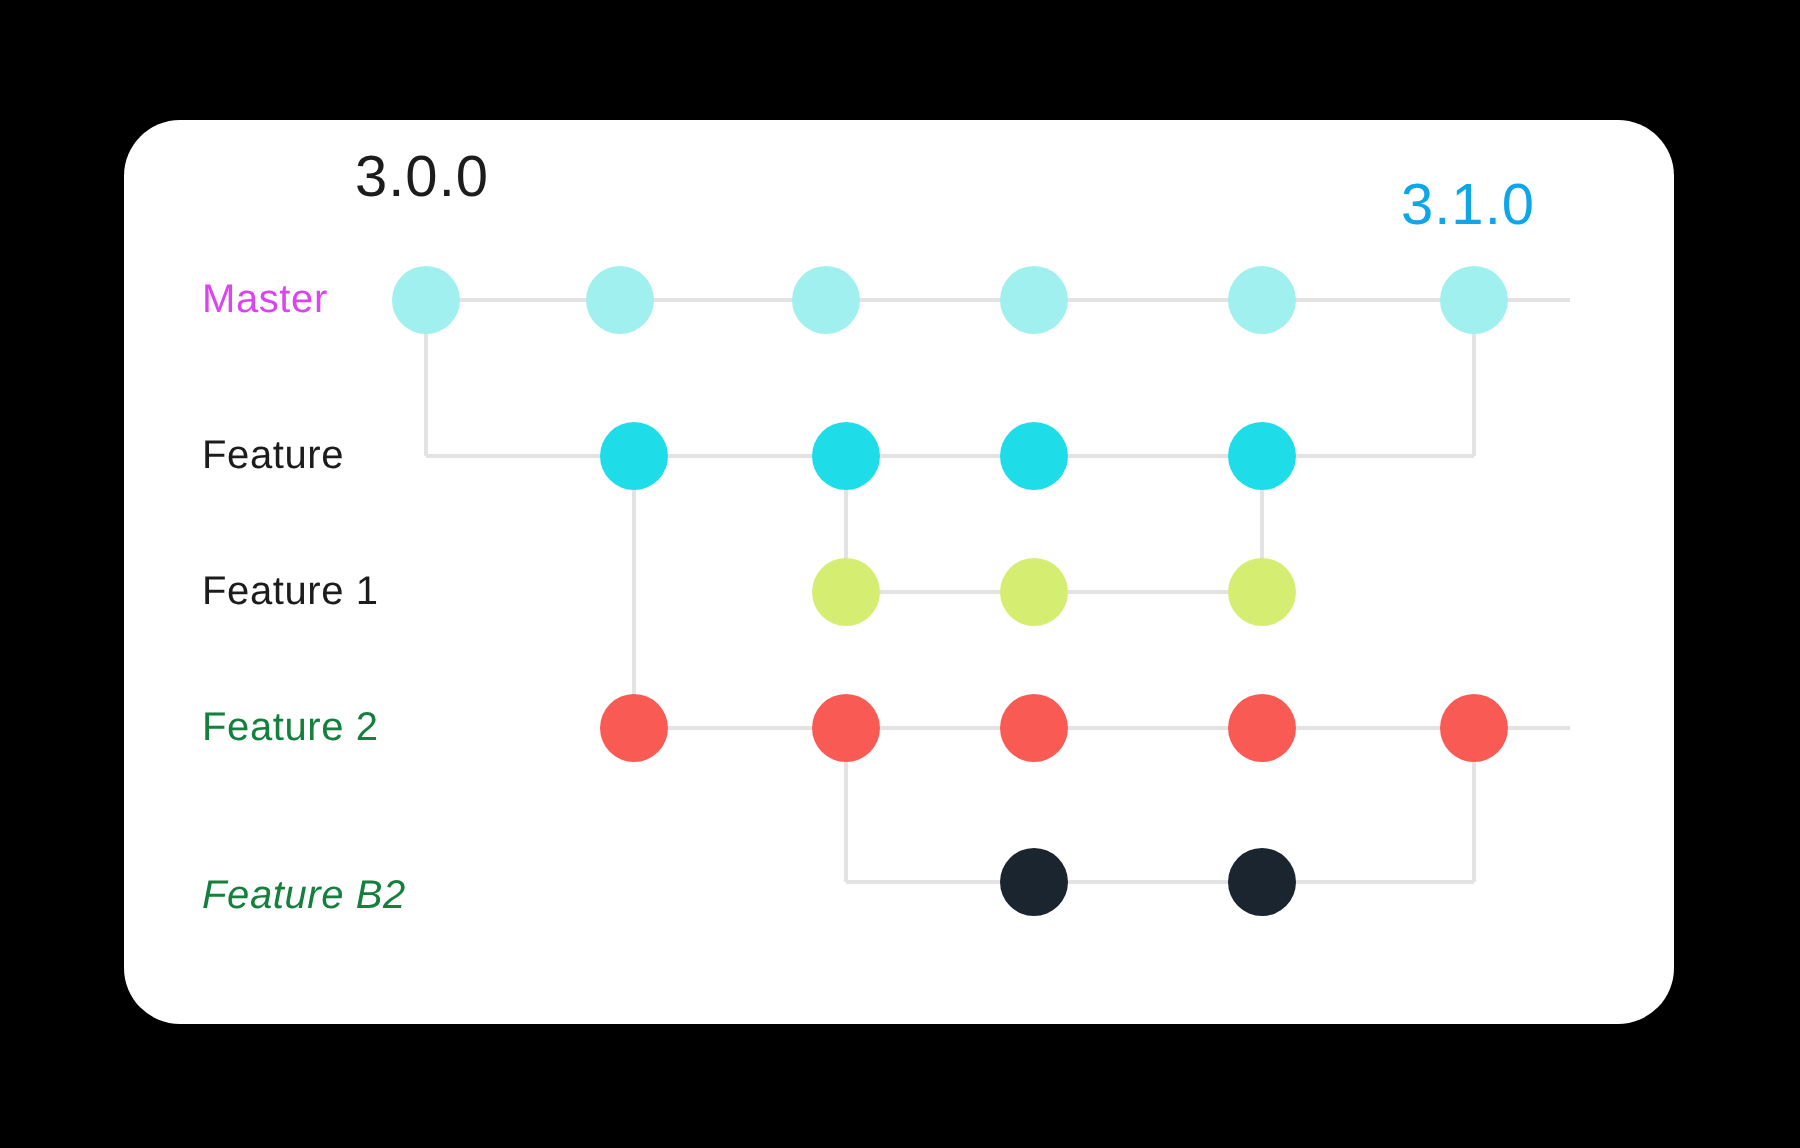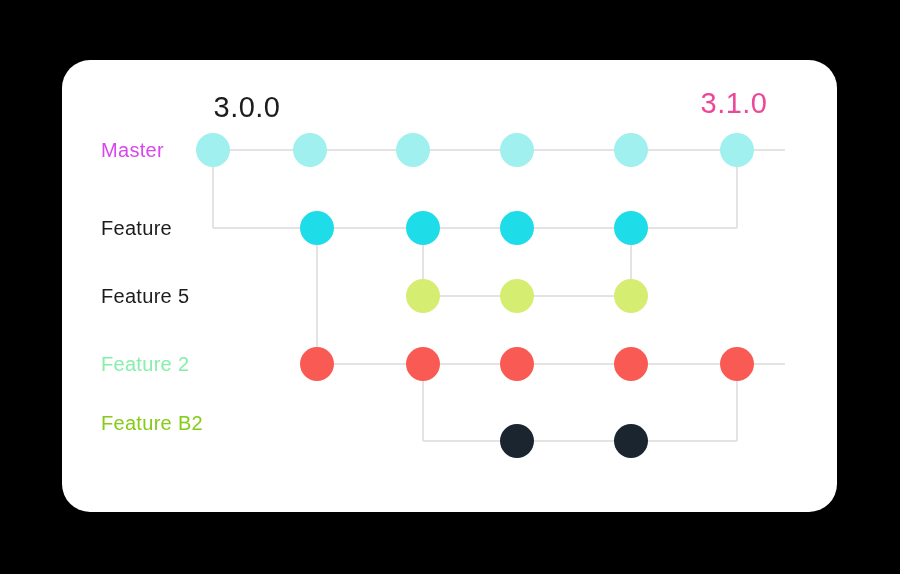--- a/index.html
+++ b/index.html
@@ -79,20 +79,20 @@
     <circle cx="631" cy="296" r="17" fill="#d5ee72"></circle>
     <circle cx="317" cy="364" r="17" fill="#f95b54"></circle>
     <circle cx="423" cy="364" r="17" fill="#f95b54"></circle>
     <circle cx="517" cy="364" r="17" fill="#f95b54"></circle>
     <circle cx="631" cy="364" r="17" fill="#f95b54"></circle>
     <circle cx="737" cy="364" r="17" fill="#f95b54"></circle>
     <circle cx="517" cy="441" r="17" fill="#1a2530"></circle>
     <circle cx="631" cy="441" r="17" fill="#1a2530"></circle>
   </svg>
 
-<div class="version-tag" style="left: 211px; top: 91px; color: rgb(28, 28, 28); margin-left: 36px;">3.0.0</div>
-<div class="version-tag" style="left: 734px; top: 87px; color: #ec4899;">3.1.0</div>
+<div class="version-tag" style="left: 211px; top: 73px; color: rgb(28, 28, 28);">3.0.0</div>
+<div class="version-tag" style="left: 734px; top: 87px; color: #0ea5e9;">3.1.0</div>
 
 <div class="branch-label" style="left: 101px; top: 136px; color: #d946ef;">Master</div>
 <div class="branch-label" style="left: 101px; top: 214px; color: rgb(28, 28, 28);">Feature</div>
-<div class="branch-label" style="left: 101px; top: 282px; color: rgb(28, 28, 28);">Feature 5</div>
-<div class="branch-label" style="left: 101px; top: 350px; color: #86efac;">Feature 2</div>
-<div class="branch-label" style="left: 101px; top: 409px; color: #84cc16;">Feature B2</div>
+<div class="branch-label" style="left: 101px; top: 282px; color: rgb(28, 28, 28);">Feature 1</div>
+<div class="branch-label" style="left: 101px; top: 350px; color: #15803d;">Feature 2</div>
+<div class="branch-label" style="left: 101px; top: 434px; color: #15803d; font-style: italic;">Feature B2</div>
 
 </body></html>

